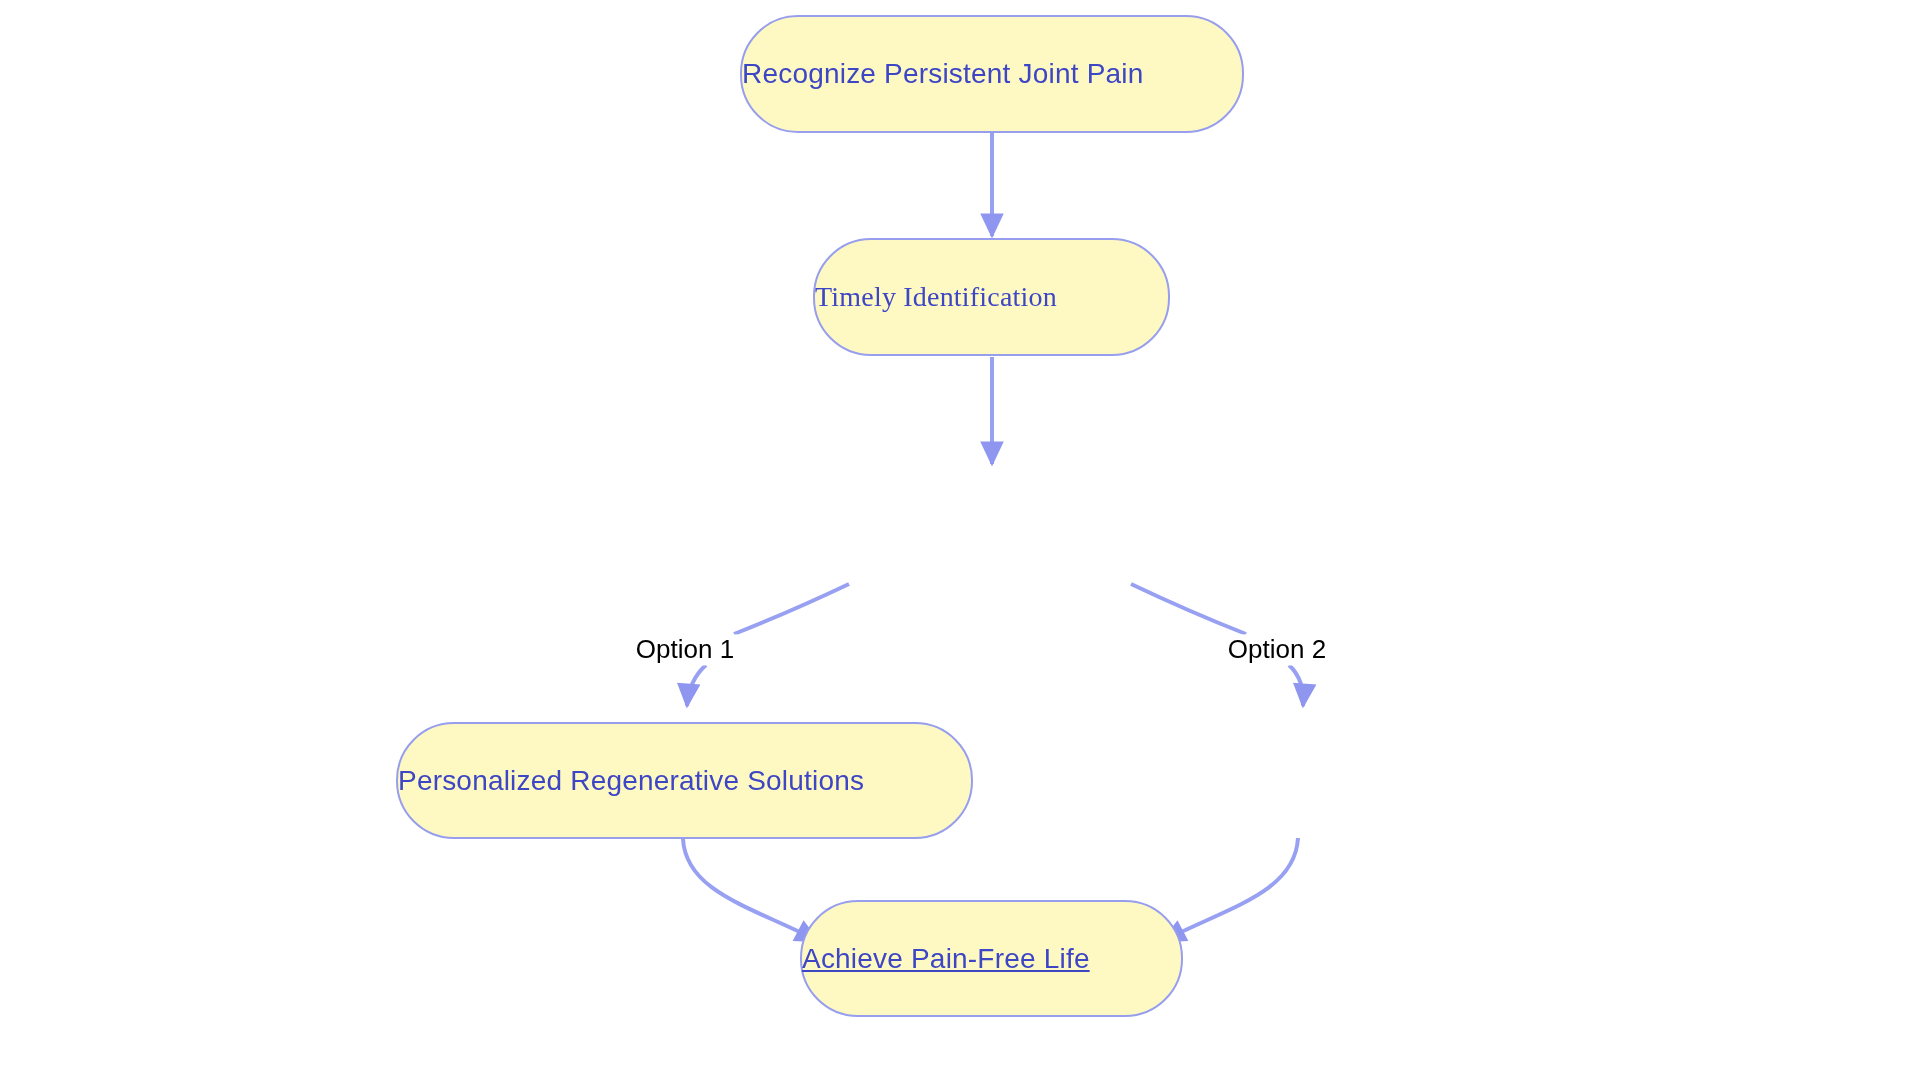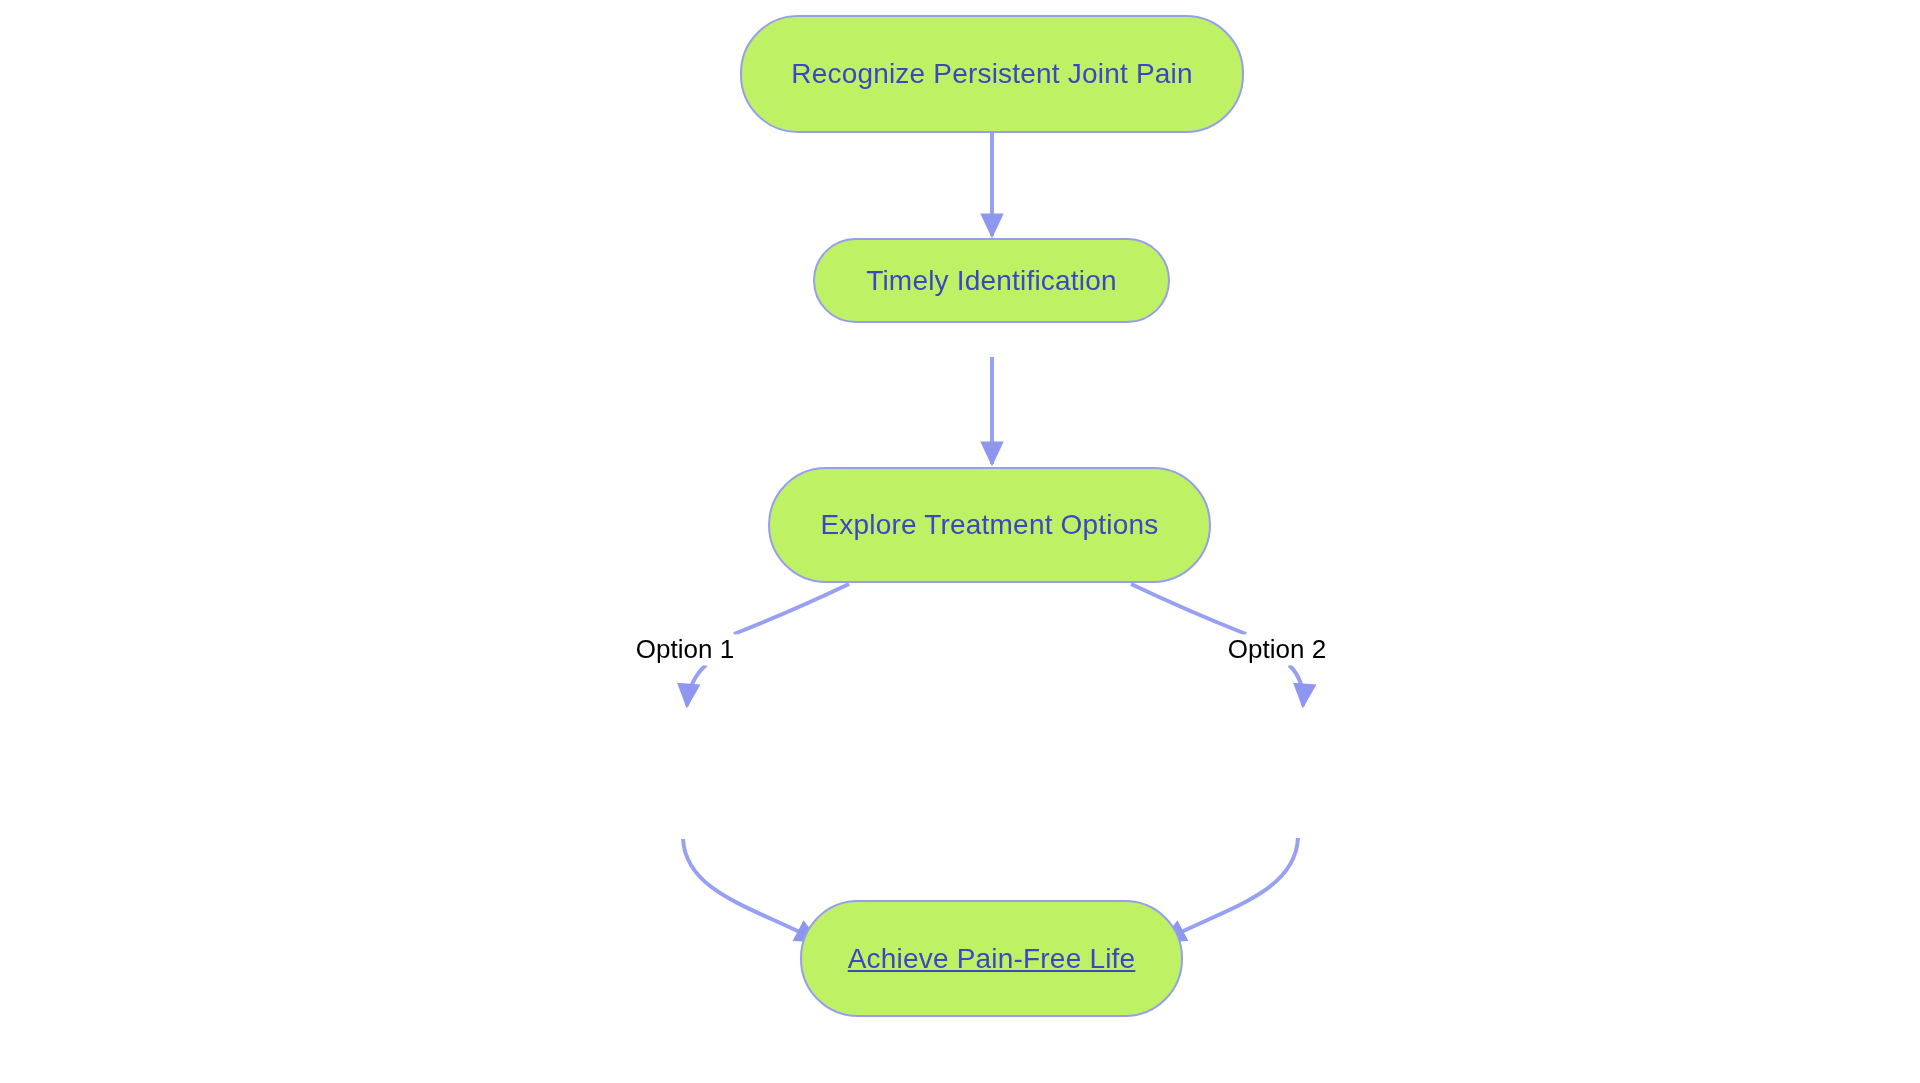--- a/index.html
+++ b/index.html
@@ -24,46 +24,46 @@
   }
   .edge {
     fill: none;
     stroke: #98a0f2;
     stroke-width: 4;
     stroke-linecap: butt;
   }
   .node {
     position: absolute;
     box-sizing: border-box;
-    background: #bef264;
+    background: #fef9c3;
     border: 2px solid #979eee;
     border-radius: 58px;
     display: flex;
     align-items: center;
-    justify-content: center;
+    justify-content: flex-start;
     color: #3d46c4;
     font-size: 28px;
     line-height: 1.2;
     letter-spacing: 0.2px;
     text-align: center;
     white-space: nowrap;
   }
   .edge-label {
     position: absolute;
     color: #000000;
     font-size: 26px;
     line-height: 1.2;
     background: #ffffff;
     padding: 0 4px;
     white-space: nowrap;
     transform: translate(-50%, -50%);
   }
   
   .n-recognize    { left: 740px;  top: 15px;  width: 504px; height: 118px; }
-  .n-identify     { left: 813px;  top: 238px; width: 357px; height: 85px; }
+  .n-identify     { left: 813px;  top: 238px; width: 357px; height: 118px; font-family: Liberation Serif, serif; }
   .n-explore      { left: 768px;  top: 467px; width: 443px; height: 116px; }
   .n-personalized { left: 396px;  top: 722px; width: 577px; height: 117px; }
   .n-holistic     { left: 1075px; top: 722px; width: 448px; height: 116px; }
   .n-achieve      { left: 800px;  top: 900px; width: 383px; height: 117px; text-decoration: underline; }
   
   .l-option1 { left: 685px;  top: 650px; }
   .l-option2 { left: 1264px; top: 650px; margin-left: 13px; }
 </style>
 </head>
 <body>
@@ -93,24 +93,24 @@
   </svg>
 
   <div class="node n-recognize">
     <span>Recognize Persistent Joint Pain</span>
   </div>
 
   <div class="node n-identify">
     <span>Timely Identification</span>
   </div>
 
-  <div class="node n-explore">
-    <span>Explore Treatment Options</span>
+
+  <div class="node n-personalized">
+    <span>Personalized Regenerative Solutions</span>
   </div>
-
 
 
   <div class="node n-achieve">
     <span>Achieve Pain-Free Life</span>
   </div>
 
   <div class="edge-label l-option1">Option 1</div>
 
   <div class="edge-label l-option2">Option 2</div>
 

